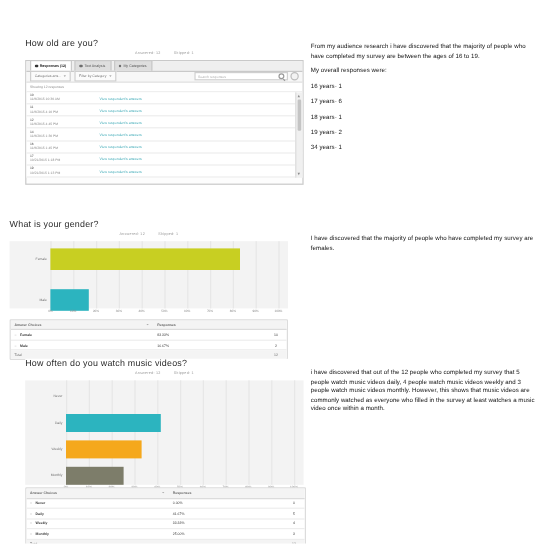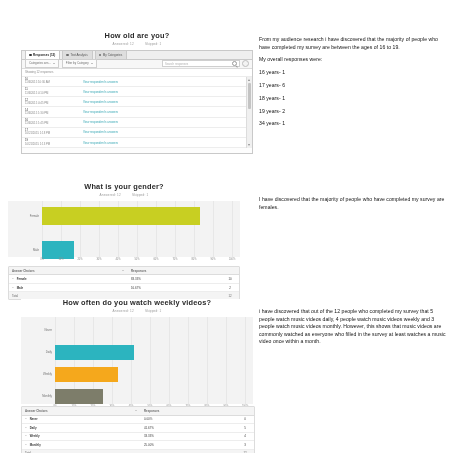--- a/index.html
+++ b/index.html
@@ -20,23 +20,23 @@
     inset: 0;
     background: #fff;
   }
 
   
   .panel {
     position: absolute;
     background: #ffffff;
   }
   .q-title {
-    text-align: center;
+    text-align: left;
     font-size: 7.4px;
-    font-weight: bold;
+    font-weight: normal;
     color: #2b2b2b;
     letter-spacing: .2px;
     line-height: 1;
   }
   .q-sub {
     text-align: center;
     font-size: 3.1px;
     color: #9b9b9b;
     margin-top: 2.5px;
     letter-spacing: .2px;
@@ -434,21 +434,21 @@
           <div class="c-cnt">12</div>
         </div>
       </div>
   </div>
 
   <div class="commentary" id="cm-gender" style="left:259px; top:196px; width:186px;">
     <p>I have discovered that the majority of people who have completed my survey are females.</p>
   </div>
 
   <div class="panel" id="sec-music" style="left:21px; top:299px; width:232px;">
-    <div class="q-title">How often do you watch weekly videos?</div>
+    <div class="q-title">How often do you watch music videos?</div>
     <div class="q-sub">
       <span>Answered: 12</span>
       <span>Skipped: 1</span>
     </div>
 
     <div class="chart-card">
       <div class="plot" id="plot-music" style="height:87px;">
           <div class="gridline" style="left: 34px;"></div>
           <div class="gridline" style="left: 53px;"></div>
           <div class="gridline" style="left: 72px;"></div>

